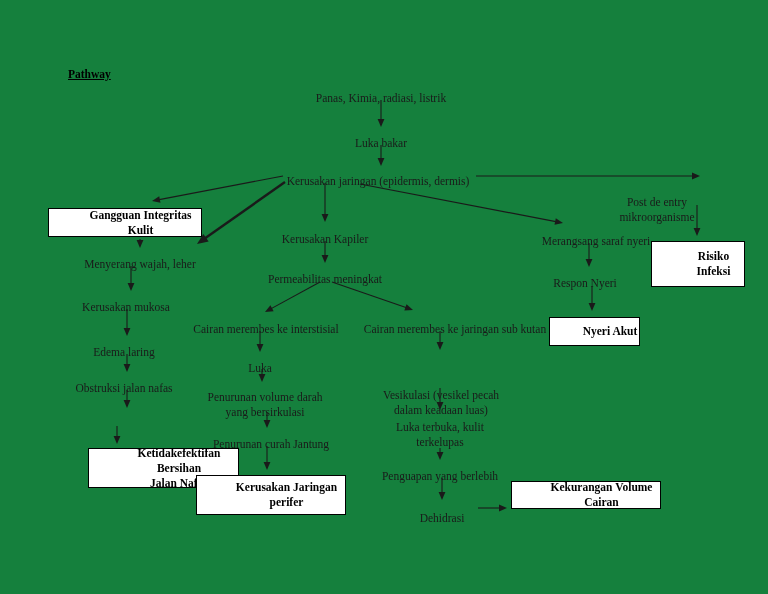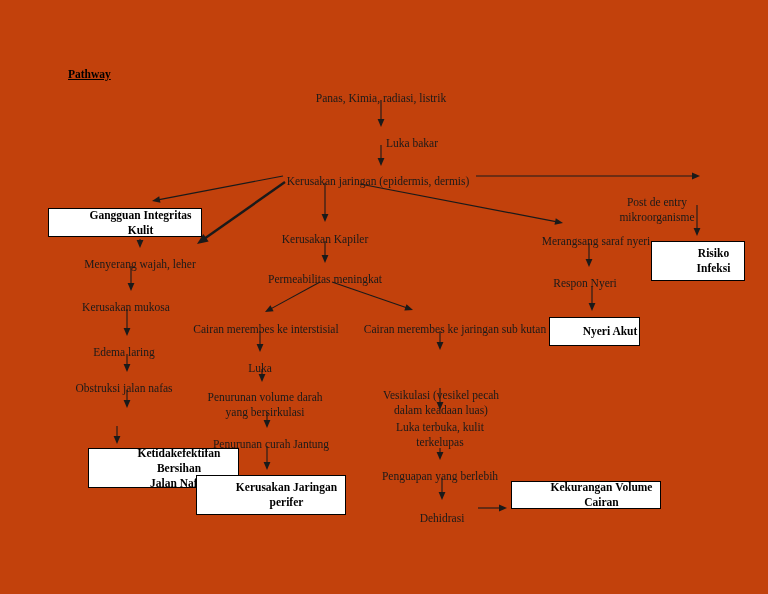--- a/index.html
+++ b/index.html
@@ -8,21 +8,21 @@
     background: #ffffff;
   }
   body {
     font-family: "Liberation Serif", "DejaVu Serif", serif;
     color: #000000;
   }
   #canvas {
     position: relative;
     width: 768px;
     height: 594px;
-    background: #c2410c;
+    background: #15803d;
     overflow: hidden;
   }
   #arrow-layer {
     position: absolute;
     left: 0;
     top: 0;
     width: 768px;
     height: 594px;
     pointer-events: none;
   }
@@ -120,21 +120,21 @@
       <line x1="267" y1="446" x2="267" y2="464" stroke="#1a1a1a" stroke-width="1.1"></line>
       <polygon points="267,470 263.6,462 270.4,462" fill="#1a1a1a"></polygon>
       <line x1="442" y1="478" x2="442" y2="494" stroke="#1a1a1a" stroke-width="1.1"></line>
       <polygon points="442,500 438.6,492 445.4,492" fill="#1a1a1a"></polygon>
       <line x1="478" y1="508" x2="501" y2="508" stroke="#1a1a1a" stroke-width="1.1"></line>
       <polygon points="507,508 499,511.4 499,504.6" fill="#1a1a1a"></polygon>
     </svg>
 
   <div id="node-layer">
       <div class="node" style="left: 381px; top: 91px;">Panas, Kimia, radiasi, listrik</div>
-      <div class="node" style="left: 381px; top: 136px; margin-left: 31px;">Luka bakar</div>
+      <div class="node" style="left: 381px; top: 136px;">Luka bakar</div>
       <div class="node" style="left: 378px; top: 174px;">Kerusakan jaringan (epidermis, dermis)</div>
       <div class="node" style="left: 657px; top: 195px;">Post de entry mikroorganisme</div>
       <div class="node" style="left: 140px; top: 257px;">Menyerang wajah, leher</div>
       <div class="node" style="left: 325px; top: 232px;">Kerusakan Kapiler</div>
       <div class="node" style="left: 596px; top: 234px;">Merangsang saraf nyeri</div>
       <div class="node" style="left: 325px; top: 272px;">Permeabilitas meningkat</div>
       <div class="node" style="left: 585px; top: 276px;">Respon Nyeri</div>
       <div class="node" style="left: 126px; top: 300px;">Kerusakan mukosa</div>
       <div class="node" style="left: 266px; top: 322px;">Cairan merembes ke interstisial</div>
       <div class="node" style="left: 455px; top: 322px;">Cairan merembes ke jaringan sub kutan</div>
@@ -145,21 +145,21 @@
       <div class="node" style="left: 124px; top: 381px;">Obstruksi jalan nafas</div>
       <div class="node" style="left: 265px; top: 390px;">Penurunan volume darah
 yang bersirkulasi</div>
       <div class="node" style="left: 440px; top: 420px;">Luka terbuka, kulit
 terkelupas</div>
       <div class="node" style="left: 122px; top: 417px; margin-top: 36px;">Gagal nafas</div>
       <div class="node" style="left: 271px; top: 437px;">Penurunan curah Jantung</div>
       <div class="node" style="left: 440px; top: 469px;">Penguapan yang berlebih</div>
       <div class="node" style="left: 442px; top: 511px;">Dehidrasi</div>
       <div class="boxnode" style="left: 48px; top: 208px; width: 154px; height: 29px;">Gangguan Integritas Kulit</div>
-      <div class="boxnode" style="left: 651px; top: 241px; width: 94px; height: 40px;">Risiko Infeksi</div>
+      <div class="boxnode" style="left: 651px; top: 241px; width: 94px; height: 46px;">Risiko Infeksi</div>
       <div class="boxnode" style="left: 549px; top: 317px; width: 91px; height: 29px;">Nyeri Akut</div>
       <div class="boxnode" style="left: 40px; top: 448px; width: 151px; height: 40px; margin-left: 48px;">Ketidakefektifan Bersihan
 Jalan Nafas</div>
       <div class="boxnode" style="left: 196px; top: 475px; width: 150px; height: 40px;">Kerusakan Jaringan
 perifer</div>
       <div class="boxnode" style="left: 511px; top: 481px; width: 150px; height: 28px;">Kekurangan Volume
 Cairan</div>
     </div>
 
 </div>

